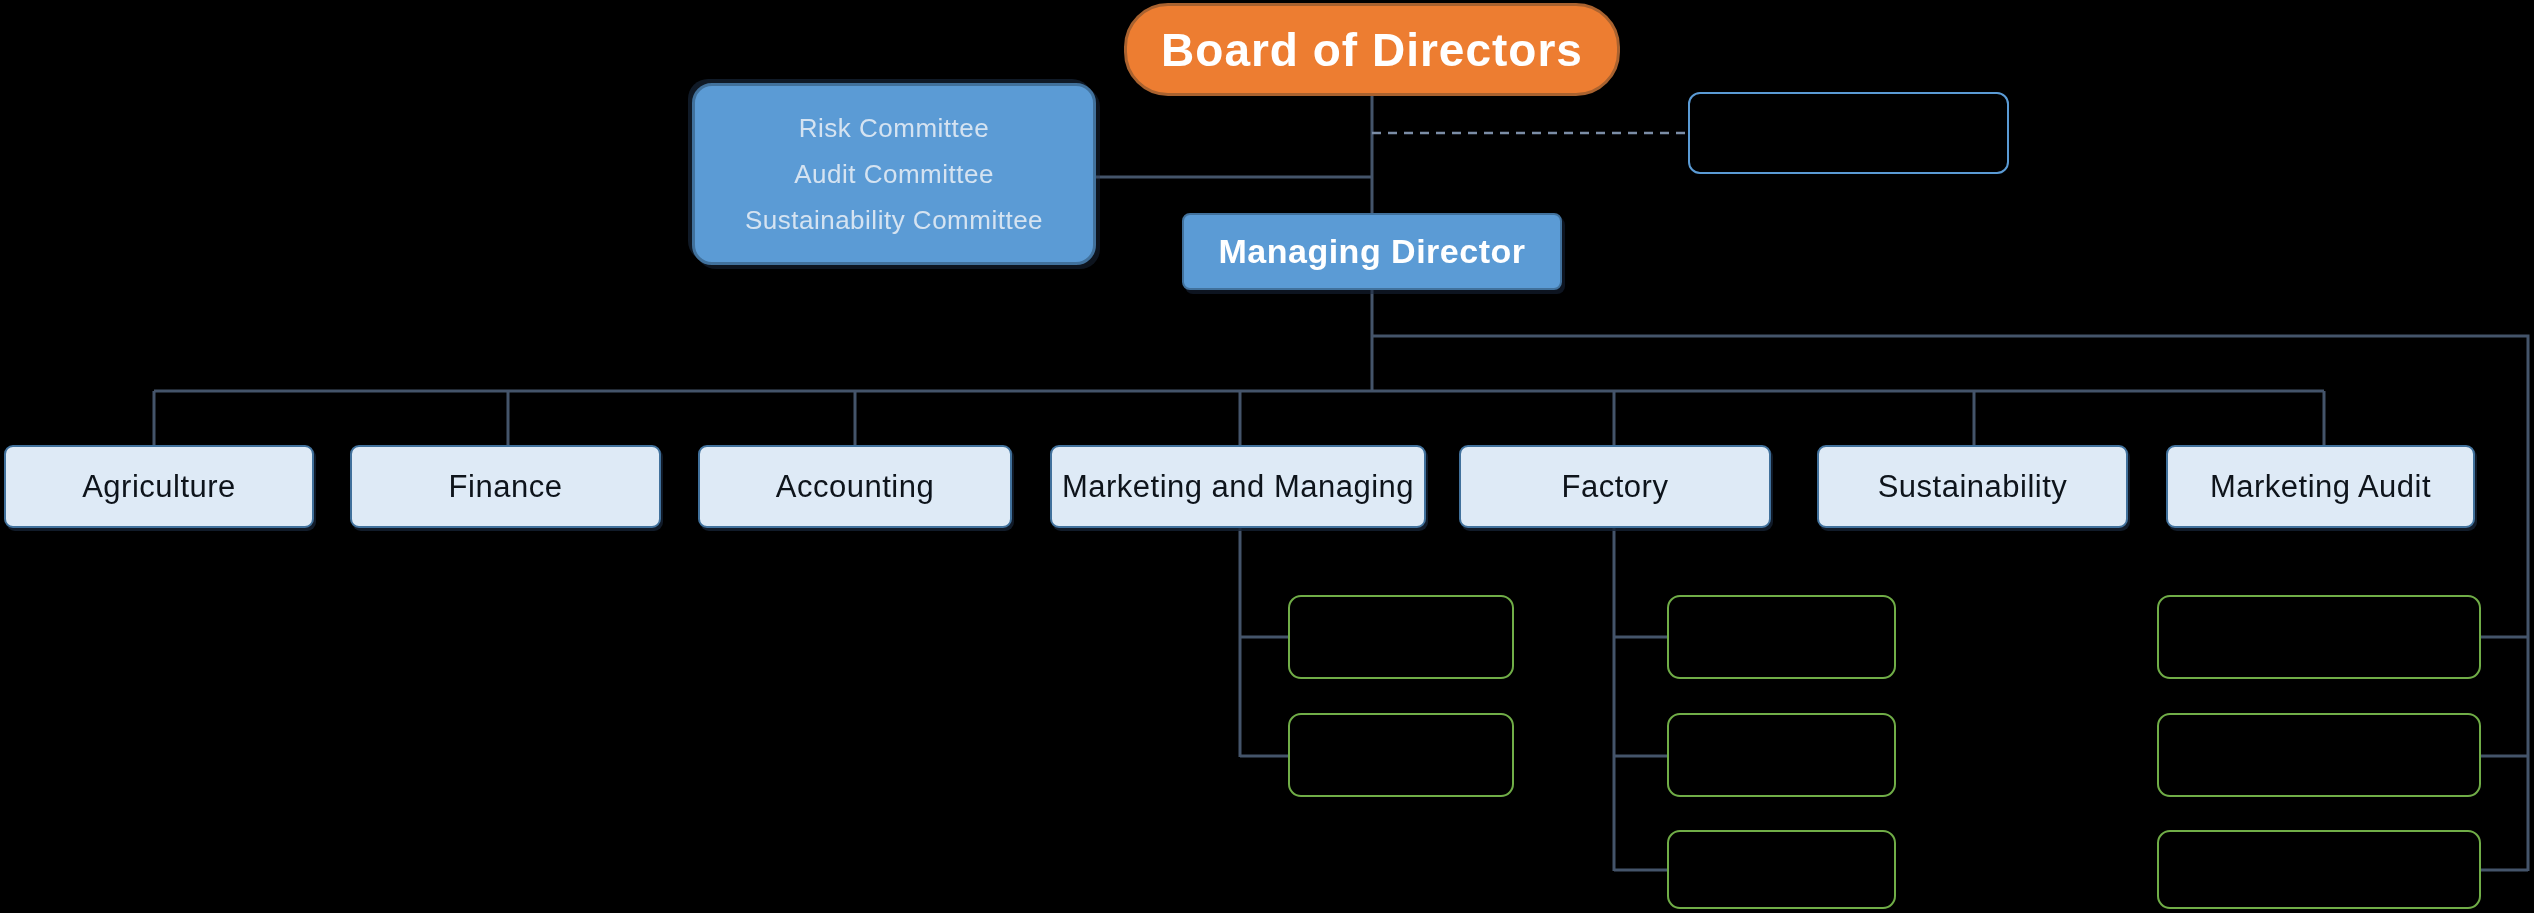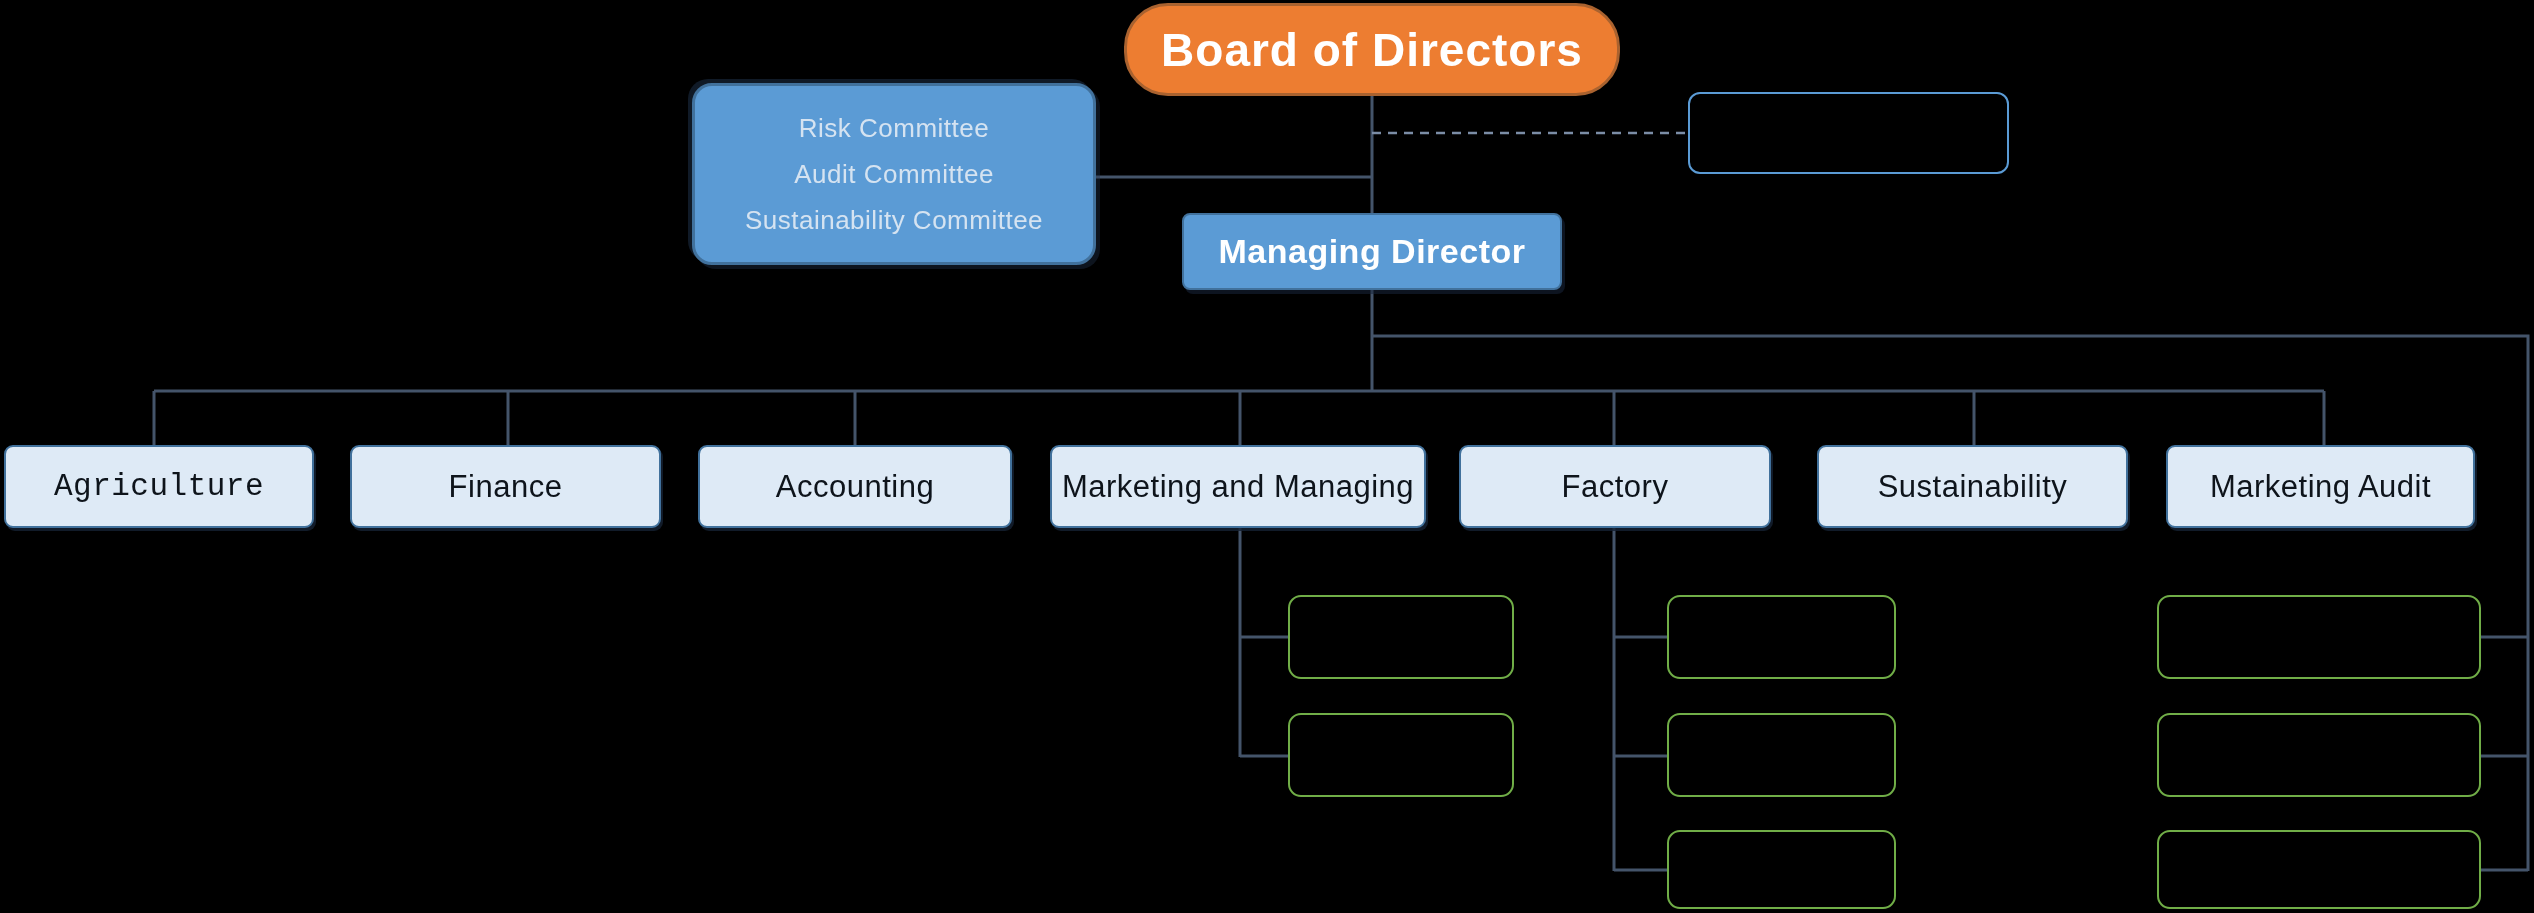--- a/index.html
+++ b/index.html
@@ -106,21 +106,21 @@
   <div class="node committees">
     <div>Risk Committee</div>
     <div>Audit Committee</div>
     <div>Sustainability Committee</div>
   </div>
 
   <div class="node advisor"></div>
 
   <div class="node md">Managing Director</div>
 
-  <div class="node dept" style="left:4px;   width:310px;font-family:Liberation Mono, monospace;">Agriculture</div>
+  <div class="node dept" style="left:4px;   width:310px;">Agriculture</div>
   <div class="node dept" style="left:350px; width:311px;">Finance</div>
   <div class="node dept" style="left:698px; width:314px;">Accounting</div>
   <div class="node dept" style="left:1050px;width:376px;">Marketing and Managing</div>
   <div class="node dept" style="left:1459px;width:312px;text-align:right;">Factory</div>
   <div class="node dept" style="left:1817px;width:311px;">Sustainability</div>
   <div class="node dept" style="left:2166px;width:309px;">Marketing Audit</div>
 
   <div class="node sub" style="left:1288px;top:595px;width:226px;height:84px;"></div>
   <div class="node sub" style="left:1288px;top:713px;width:226px;height:84px;"></div>
 

